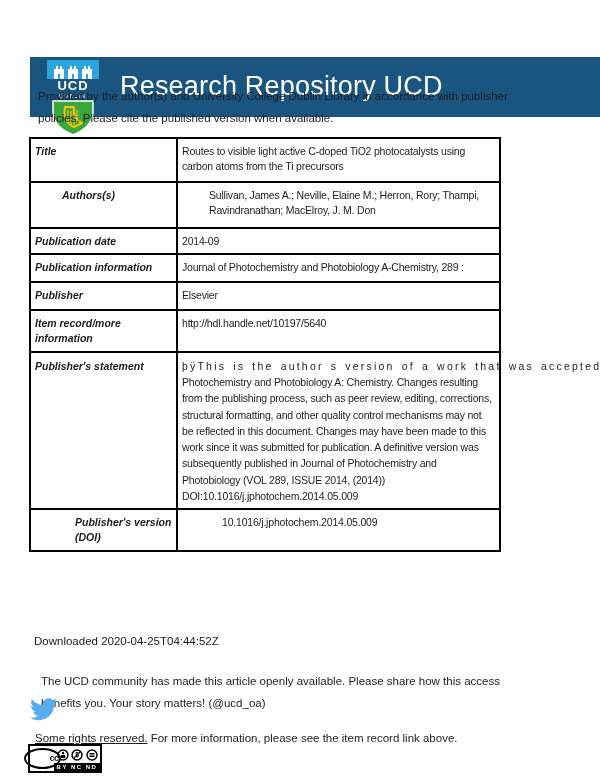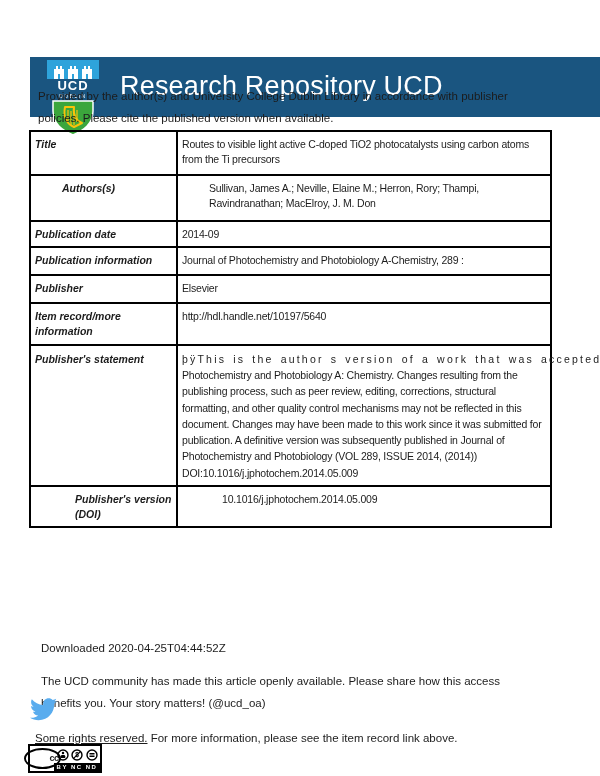--- a/index.html
+++ b/index.html
@@ -30,23 +30,23 @@
   .shield { margin-top: 1px; }
 
   
   .intro {
     position: absolute; left: 30px; top: 78px; width: 478px;
     font-size: 11.5px; line-height: 21.5px; margin: 8px;
   }
 
   
   table.meta {
-    position: absolute; left: 29px; top: 130px;
+    position: absolute; left: 29px; top: 137px;
     border-collapse: collapse; table-layout: fixed;
-    width: 523px; font-size: 10.5px;
+    width: 472px; font-size: 10.5px;
   }
   table.meta td {
     border: 2px solid #000; vertical-align: top;
     padding: 5px 4px 4px 4px; line-height: 15.2px;
   }
   td.lbl { width: 137px; font-weight: 700; font-style: italic; }
   td.val { letter-spacing: -0.2px; }
   tr.r-title   td { height: 33px; }
   tr.r-auth    td { height: 35px; padding-left: 31px; }
   tr.r-date    td { height: 15px; }
@@ -54,21 +54,21 @@
   tr.r-pub     td { height: 17px; }
   tr.r-item    td { height: 18px; border-radius: 10px; }
   tr.r-stmt    td { height: 108px; line-height: 16.3px; }
   tr.r-doi     td { height: 19px; padding-left: 44px; }
   .stmt-line1 {
     white-space: nowrap; overflow: visible;
     letter-spacing: 2.2px; word-spacing: 2px;
   }
 
   
-  .downloaded { position: absolute; left: 30px; top: 631px; margin: 11px; font-size: 11.5px; text-align: right; }
+  .downloaded { position: absolute; left: 30px; top: 631px; margin: 4px; font-size: 11.5px; text-align: right; }
   .community  { position: absolute; left: 30px; top: 660px; width: 482px; margin: 11px;
                 font-size: 11.5px; line-height: 21.5px; }
   .twitter    { position: absolute; left: 30px; top: 698px; width: 27px; height: 23px; }
   .rights     { position: absolute; left: 30px; top: 727px; margin: 5px; font-size: 11.5px; text-align: center; }
   .rights .link { text-decoration: underline; }
 
   
   .cc-badge {
     position: absolute; left: 28px; top: 744px;
     width: 70px; height: 25px; border: 2px solid #000;

